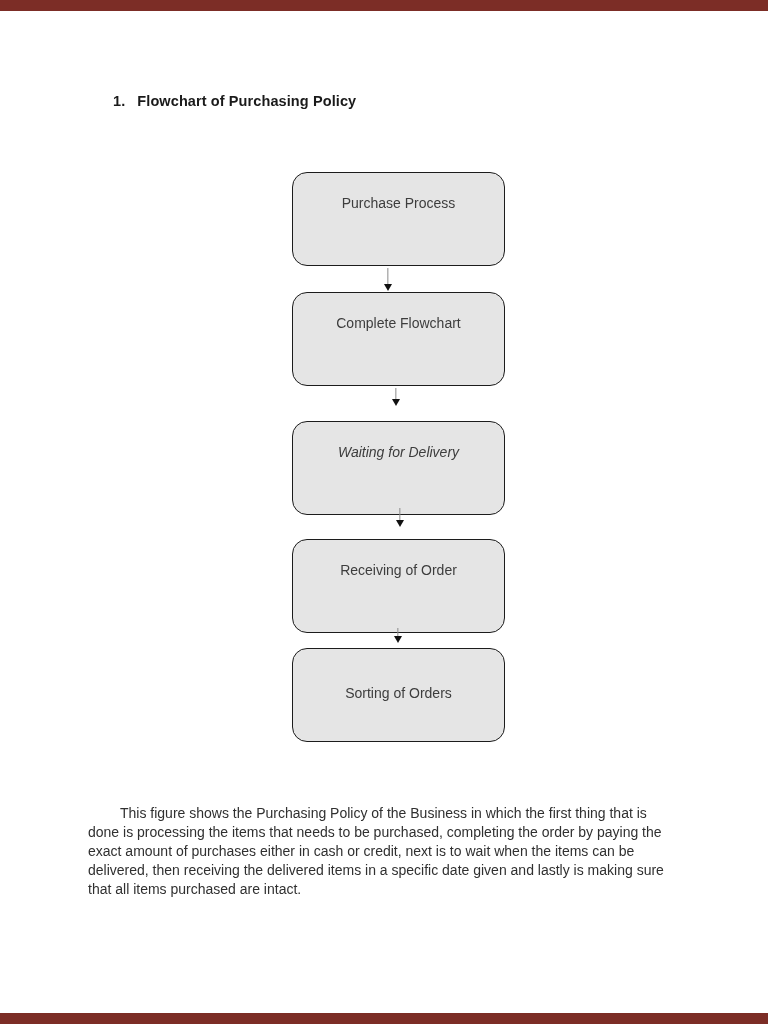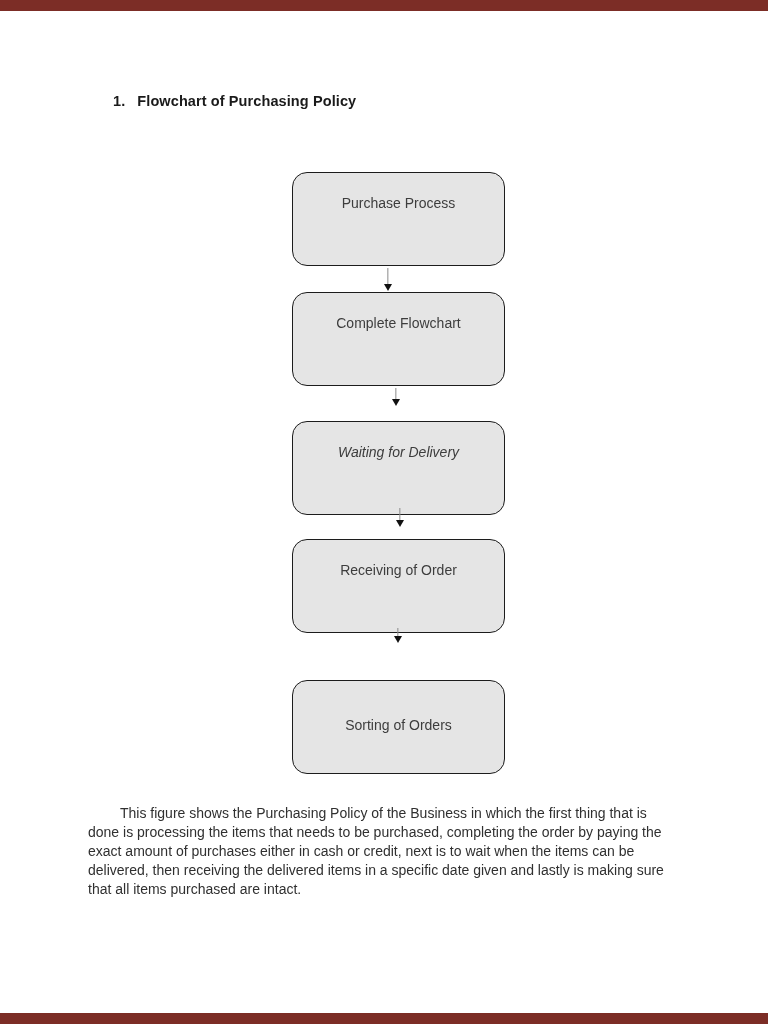--- a/index.html
+++ b/index.html
@@ -35,21 +35,21 @@
     position: absolute; left: 292px; width: 213px; height: 94px;
     border: 1.5px solid #1c1c1c; border-radius: 15px;
     background: #e5e5e5; text-align: center;
     font-size: 14px; color: #3d3d3d; line-height: 18px;
     padding-top: 21px;
   }
   .node.n1 { top: 172px; }
   .node.n2 { top: 292px; }
   .node.n3 { top: 421px; font-style: italic; }
   .node.n4 { top: 503px; margin-top: 36px; }
-  .node.n5 { top: 680px; padding-top: 35px; }
+  .node.n5 { top: 648px; padding-top: 35px; }
 
   
   .connector { position: absolute; width: 9px; }
   .connector .shaft {
     position: absolute; left: 50%; top: 0; transform: translateX(-50%);
     width: 1.3px; background: #8a8a8a; height: calc(100% - 7px);
   }
   .connector .head {
     position: absolute; left: 50%; bottom: 0; transform: translateX(-50%);
     width: 0; height: 0;

